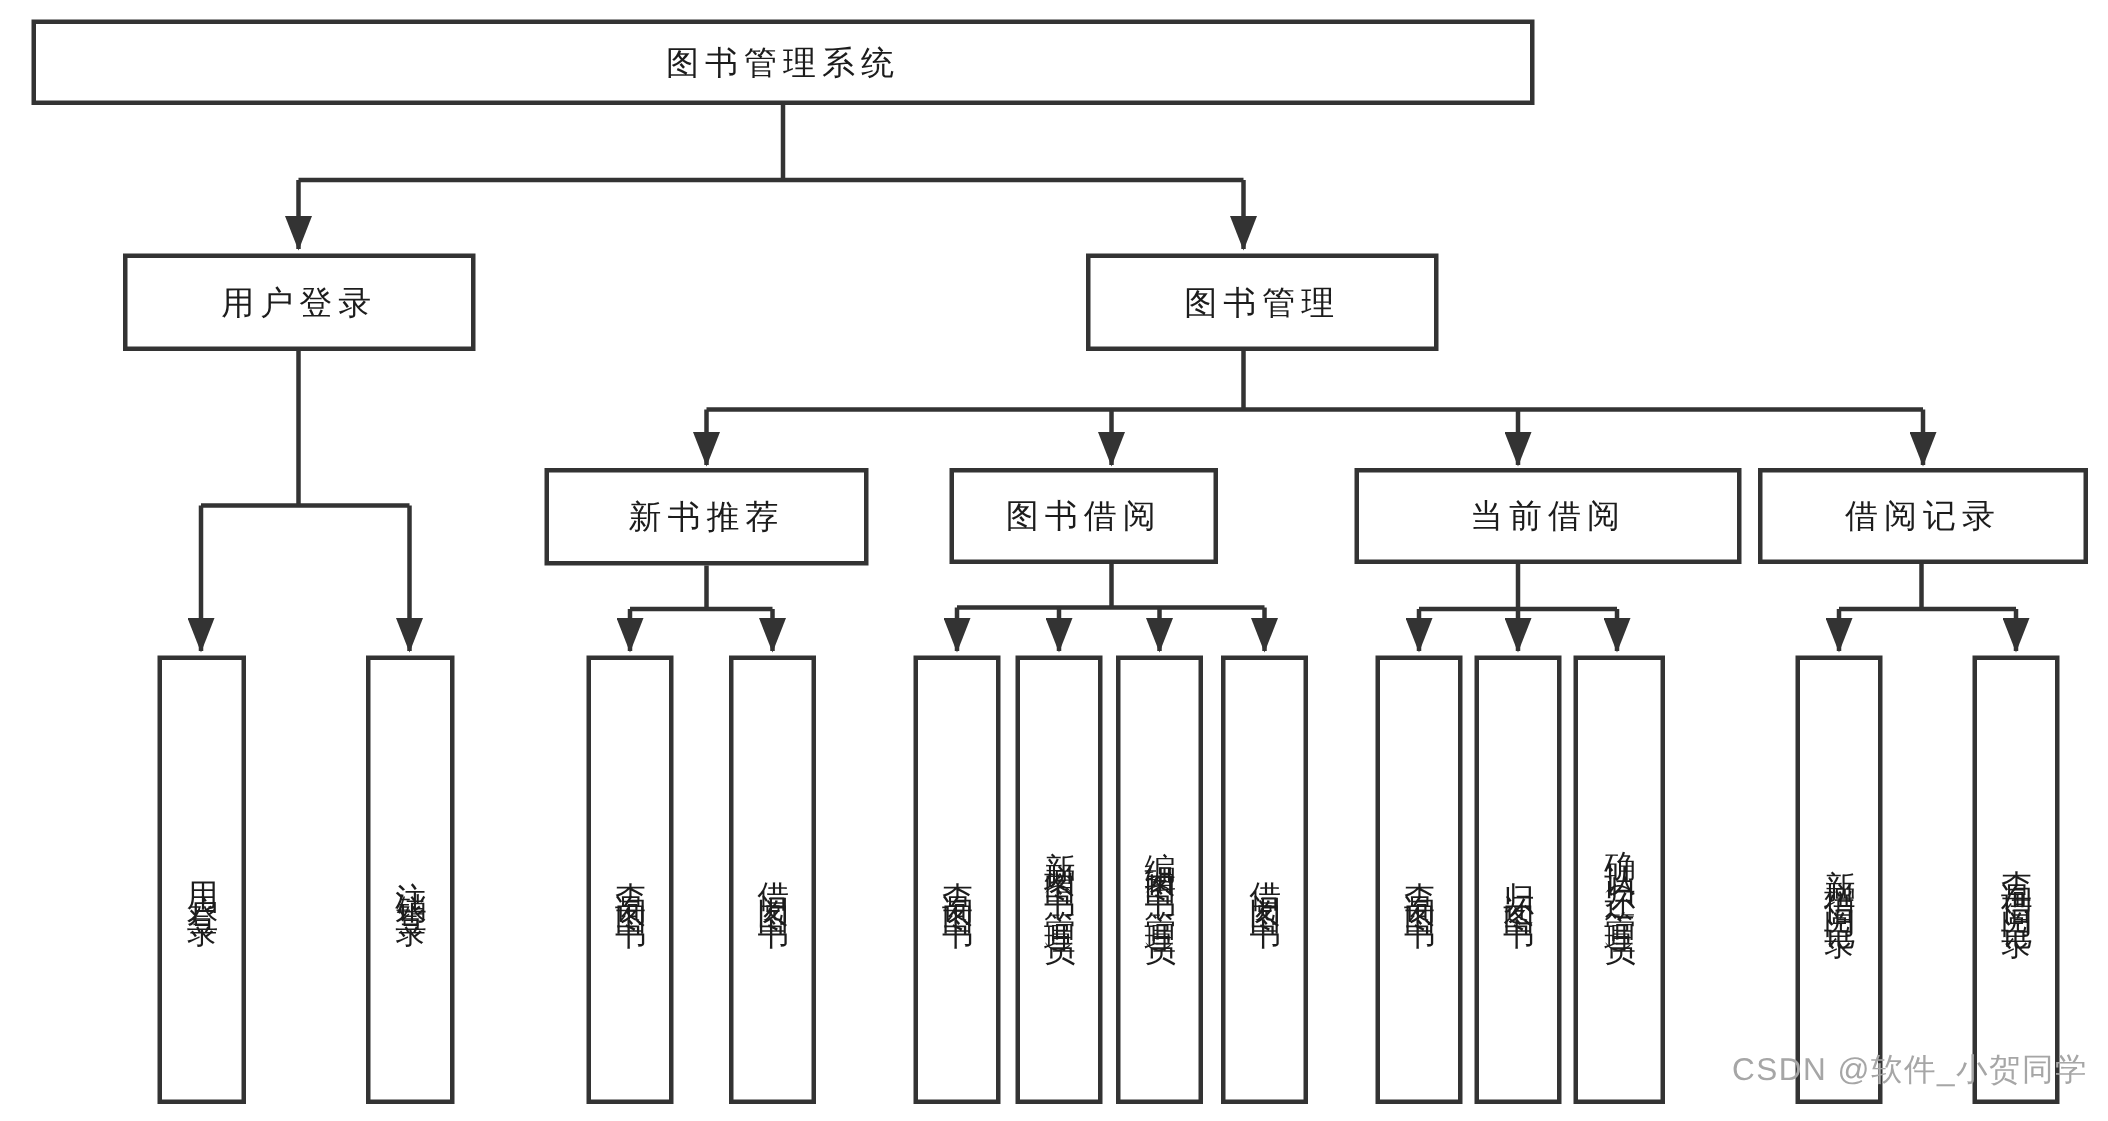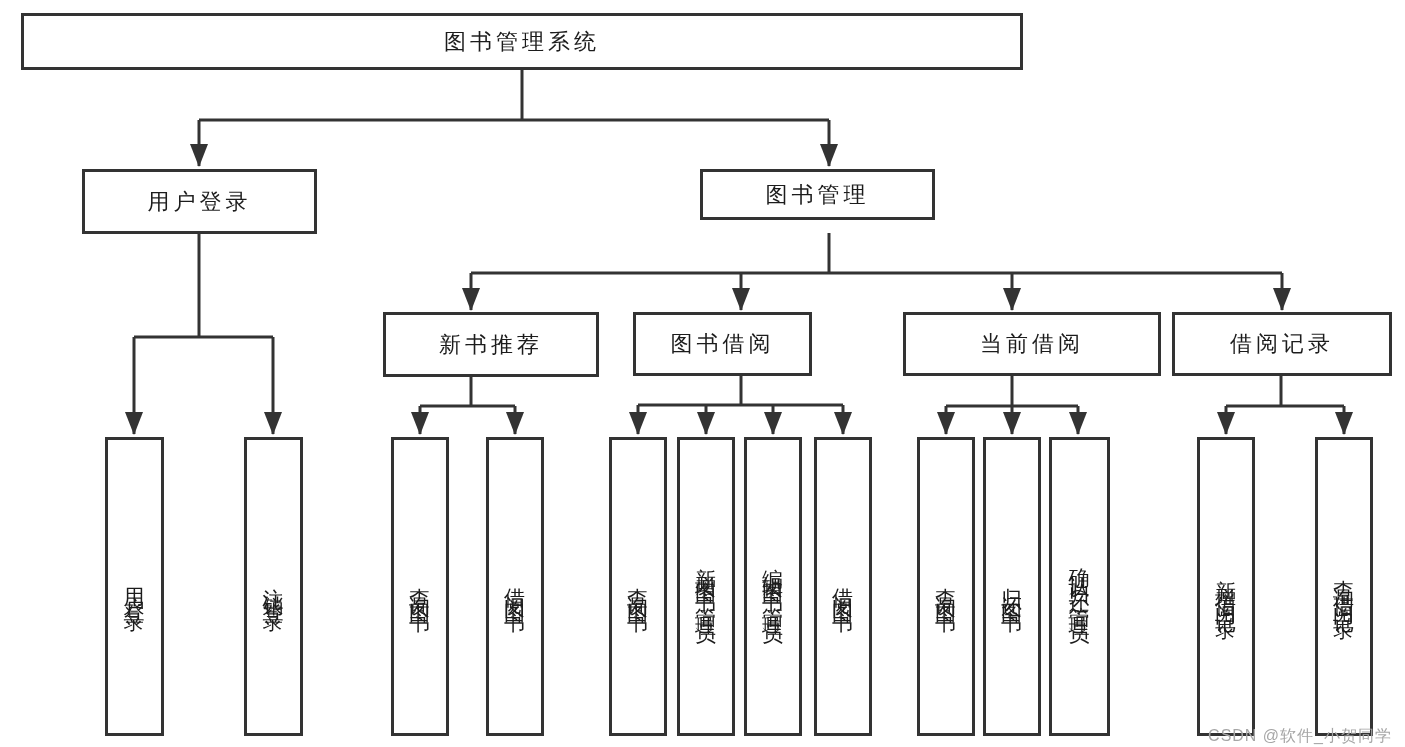--- a/index.html
+++ b/index.html
@@ -17,22 +17,22 @@
   }
   .leaf{
     position:absolute;box-sizing:border-box;border:3px solid #333333;background:#ffffff;
     display:flex;align-items:center;justify-content:center;color:#1c1c1c;
   }
   .leaf span{
     writing-mode:vertical-rl;text-orientation:mixed;
     font-size:21px;letter-spacing:8px;line-height:1;
   }
   .watermark{
-    position:absolute;right:13px;bottom:0;color:#a6a6a6;
-    font-size:16px;letter-spacing:1px;white-space:nowrap;
+    position:absolute;right:13px;bottom:20px;color:#a6a6a6;
+    font-size:21px;letter-spacing:1px;white-space:nowrap;
   }
 </style>
 </head>
 <body>
 
 <div class="canvas">
 
   <svg class="wires" width="1405" height="747" viewBox="0 0 1405 747">
     <defs>
       <marker id="arrowhead" viewBox="0 0 23 18" refX="22" refY="9" markerWidth="23" markerHeight="18" markerUnits="userSpaceOnUse" orient="auto">
@@ -81,25 +81,25 @@
     <path class="wire arrow" d="M1344,406 V434"></path>
   </svg>
 
   <div class="node" style="left:21px;top:13px;width:1002px;height:57px">
     <span>图书管理系统</span>
   </div>
 
   <div class="node" style="left:82px;top:169px;width:235px;height:65px">
     <span>用户登录</span>
   </div>
-  <div class="node" style="left:700px;top:169px;width:235px;height:51px">
+  <div class="node" style="left:724px;top:169px;width:235px;height:65px">
     <span>图书管理</span>
   </div>
 
-  <div class="node" style="left:383px;top:312px;width:216px;height:65px">
+  <div class="node" style="left:363px;top:312px;width:216px;height:65px">
     <span>新书推荐</span>
   </div>
   <div class="node" style="left:633px;top:312px;width:179px;height:64px">
     <span>图书借阅</span>
   </div>
   <div class="node" style="left:903px;top:312px;width:258px;height:64px">
     <span>当前借阅</span>
   </div>
   <div class="node" style="left:1172px;top:312px;width:220px;height:64px">
     <span>借阅记录</span>

